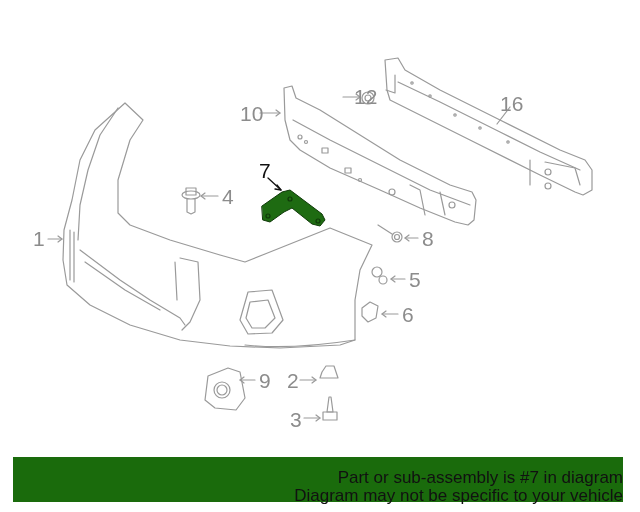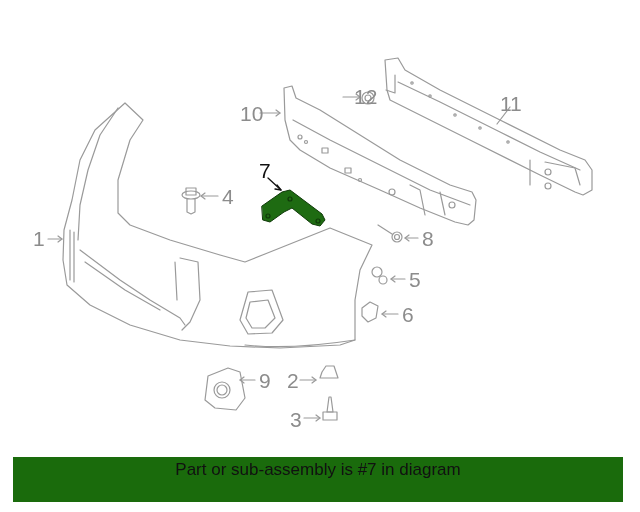--- a/index.html
+++ b/index.html
@@ -11,23 +11,23 @@
     #diagram {
       position: absolute; left: 0; top: 0; width: 640px; height: 455px;
     }
     .callout {
       position: absolute; font-family: "Liberation Sans", sans-serif;
       font-size: 21px; line-height: 1; color: #8c8c8c;
     }
     .callout.hl { color: #111111; }
     #banner {
       position: absolute; left: 13px; top: 457px; width: 610px; height: 45px;
-      background: #1a6b0c; text-align: center; color: #111111;
+      background: #1a6b0c; text-align: right; color: #111111;
       font-family: "Liberation Sans", sans-serif; font-size: 17px; line-height: 18px;
-      padding-top: 4px; box-sizing: border-box;
+      padding-top: 12px; box-sizing: border-box;
     }
     #banner div { white-space: nowrap; }
   </style>
 </head>
 <body>
 
 <div id="diagram">
   <svg width="640" height="455" viewBox="0 0 640 455" fill="none" stroke="#9a9a9a" stroke-width="1.2" stroke-linejoin="round" stroke-linecap="round">
 
     <g>
@@ -148,19 +148,20 @@
   <span class="callout" style="left:33px;top:228px;">1</span>
   <span class="callout" style="left:287px;top:370px;">2</span>
   <span class="callout" style="left:290px;top:409px;">3</span>
   <span class="callout" style="left:222px;top:186px;">4</span>
   <span class="callout" style="left:409px;top:269px;">5</span>
   <span class="callout" style="left:402px;top:304px;">6</span>
   <span class="callout hl" style="left:259px;top:160px;">7</span>
   <span class="callout" style="left:422px;top:228px;">8</span>
   <span class="callout" style="left:259px;top:370px;">9</span>
   <span class="callout" style="left:240px;top:103px;">10</span>
-  <span class="callout" style="left:500px;top:93px;">11</span>
+  <span class="callout" style="left:500px;top:93px;">16</span>
   <span class="callout" style="left:318px;top:86px;margin-left:36px;">12</span>
 </div>
 
 <div id="banner">
   <div>Part or sub-assembly is #7 in diagram</div>
+  <div>Diagram may not be specific to your vehicle</div>
 </div>
 
 </body></html>

